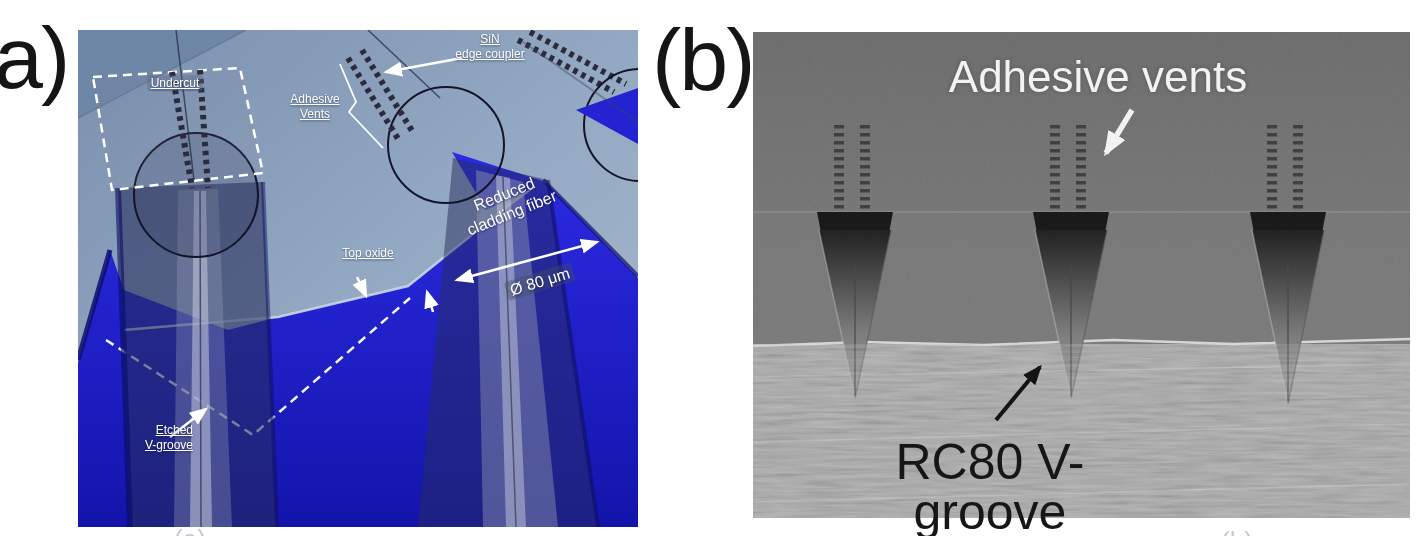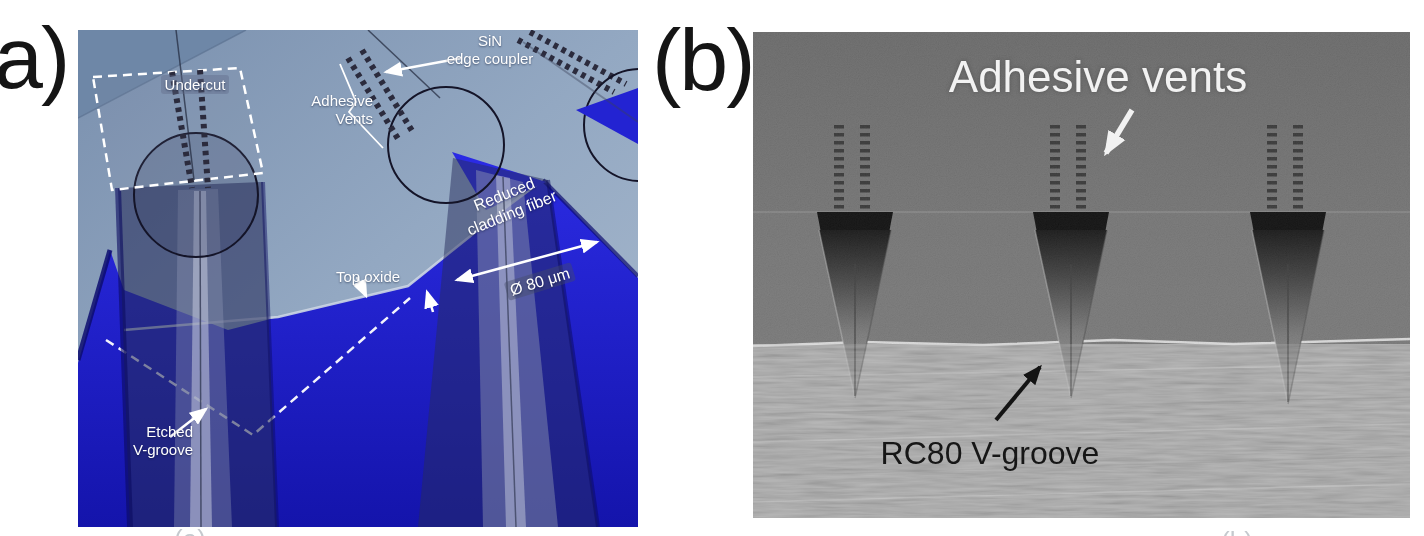--- a/index.html
+++ b/index.html
@@ -2,28 +2,28 @@
 <html><head>
 <meta charset="utf-8">
 <style>
   html,body{margin:0;padding:0;background:#ffffff;}
   .canvas{position:relative;width:1424px;height:536px;background:#ffffff;overflow:hidden;
           font-family:"Liberation Sans", sans-serif;}
   .abs{position:absolute;}
   .panel-label{color:#151515;font-size:88px;line-height:1;font-weight:400;letter-spacing:-2px;}
   .ann{color:#ffffff;text-align:center;white-space:pre-line;line-height:1.22;
        text-shadow:0 1px 2px rgba(10,20,50,.55);}
-  .ann-sm{font-size:15px;}
+  .ann-sm{font-size:12px;text-decoration:underline;}
   .ann-md{font-size:16px;}
   .pill{background:rgba(96,106,134,.40);border-radius:3px;padding:1px 4px;}
   .rot22{transform:rotate(-22deg);}
   .rot17{transform:rotate(-17deg);}
   .sem-ann-light{color:#f2f2f2;font-size:44px;text-align:center;line-height:1;
                  text-shadow:0 0 4px rgba(60,60,60,.5);}
-  .sem-ann-dark{color:#161616;font-size:32px;text-align:center;line-height:1;}
+  .sem-ann-dark{color:#161616;font-size:50px;text-align:center;line-height:1;}
   .caption-frag{color:rgba(150,156,166,.55);font-size:26px;text-align:center;filter:blur(.6px);}
   svg{display:block;}
 </style>
 </head>
 <body>
 
 <div class="canvas">
 
   <div class="abs panel-label" style="left:-6px;top:14px;">a)</div>
 
@@ -100,26 +100,26 @@
     <g stroke="#ffffff" fill="none">
       <path d="M384,28 L308,42" stroke-width="2.5" marker-end="url(#mW)"></path>
       <path d="M279,247 L288,266" stroke-width="2.5" marker-end="url(#mW)"></path>
       <path d="M355,282 L349,262" stroke-width="2.5" marker-end="url(#mW)"></path>
       <path d="M92,407 L128,379" stroke-width="2.5" marker-end="url(#mW)"></path>
       <path d="M379,250 L519,212" stroke-width="2.5" marker-start="url(#mW)" marker-end="url(#mW)"></path>
       <polyline points="262,34 278,72 271,82 305,118" stroke-width="1.8"></polyline>
     </g>
   </svg>
 
-  <div class="abs ann ann-sm" style="left:140px;top:76px;width:110px;"><span class="pill">Undercut</span></div>
-  <div class="abs ann ann-sm" style="left:257px;top:92px;width:116px;text-align:right;">Adhesive
+  <div class="abs ann ann-sm" style="left:120px;top:76px;width:110px;"><span class="pill">Undercut</span></div>
+  <div class="abs ann ann-sm" style="left:257px;top:92px;width:116px;">Adhesive
 Vents</div>
   <div class="abs ann ann-sm" style="left:430px;top:32px;width:120px;">SiN
 edge coupler</div>
-  <div class="abs ann ann-sm" style="left:310px;top:246px;width:116px;margin-top:22px;">Top oxide</div>
+  <div class="abs ann ann-sm" style="left:310px;top:246px;width:116px;">Top oxide</div>
   <div class="abs ann ann-md rot22" style="left:428px;top:184px;width:160px;">Reduced
 cladding fiber</div>
   <div class="abs ann ann-md rot17" style="left:480px;top:272px;width:120px;"><span class="pill" style="background:rgba(70,76,102,.42);">Ø 80 μm</span></div>
   <div class="abs ann ann-sm" style="left:73px;top:423px;width:120px;text-align:right;">Etched
 V-groove</div>
   <div class="abs caption-frag" style="left:150px;top:524px;width:80px;">(a)</div>
 
   <div class="abs panel-label" style="left:652px;top:16px;">(b)</div>
 
   <svg class="abs" style="left:753px;top:32px;" width="657" height="486" viewBox="0 0 657 486">

